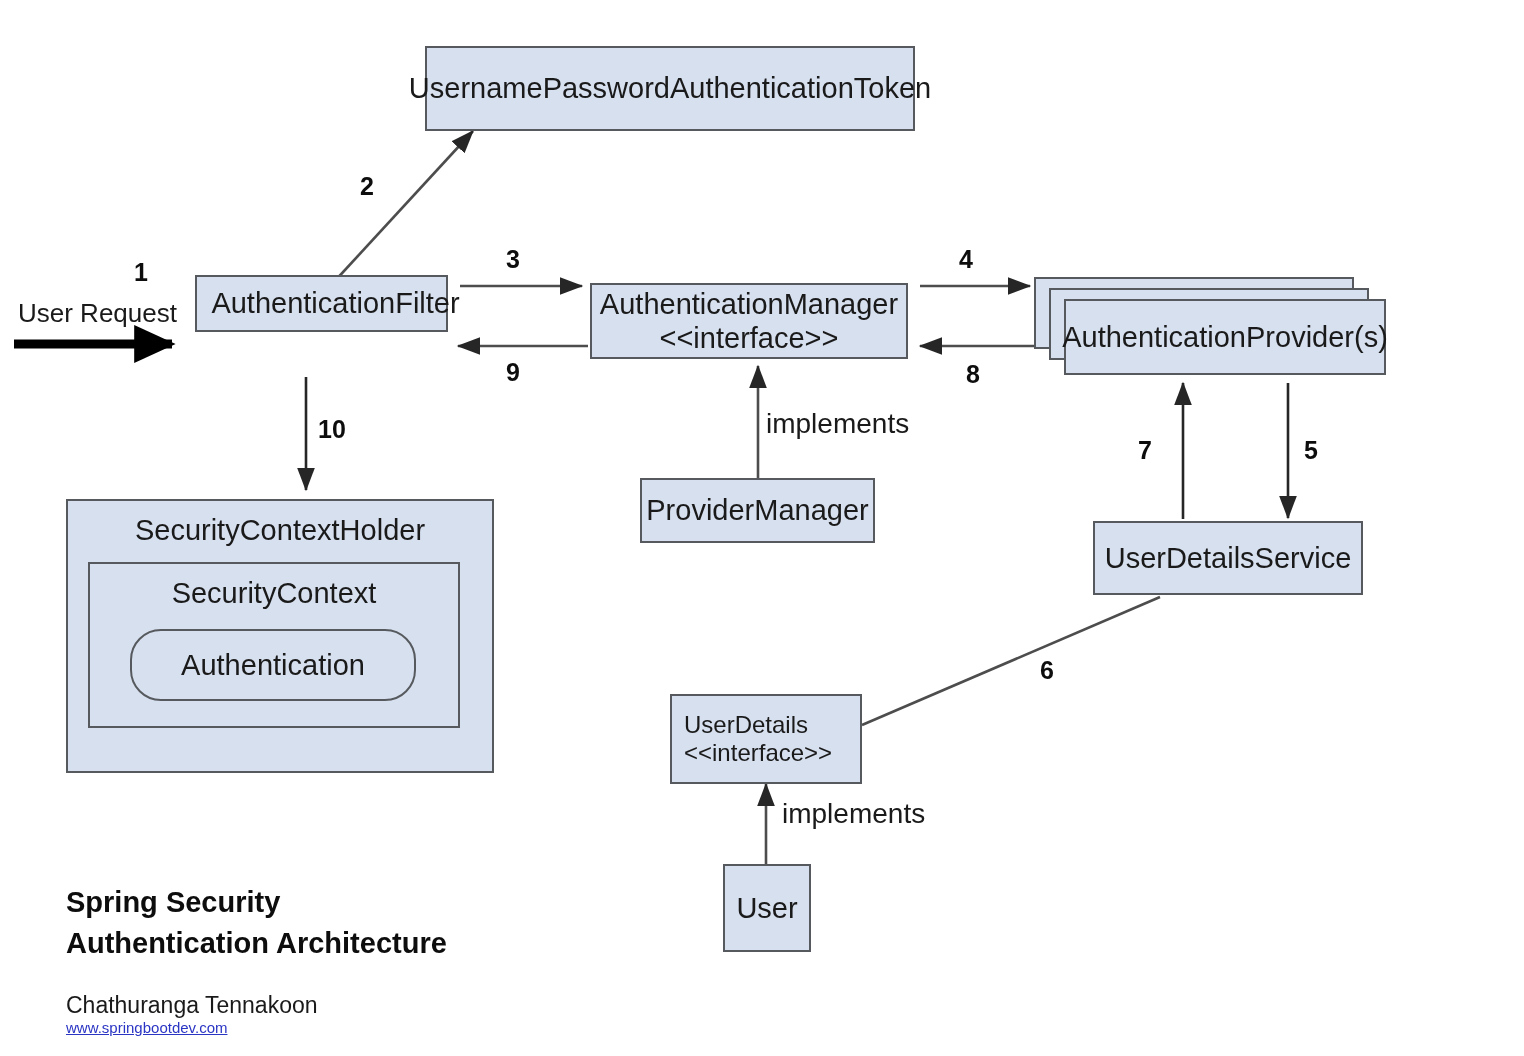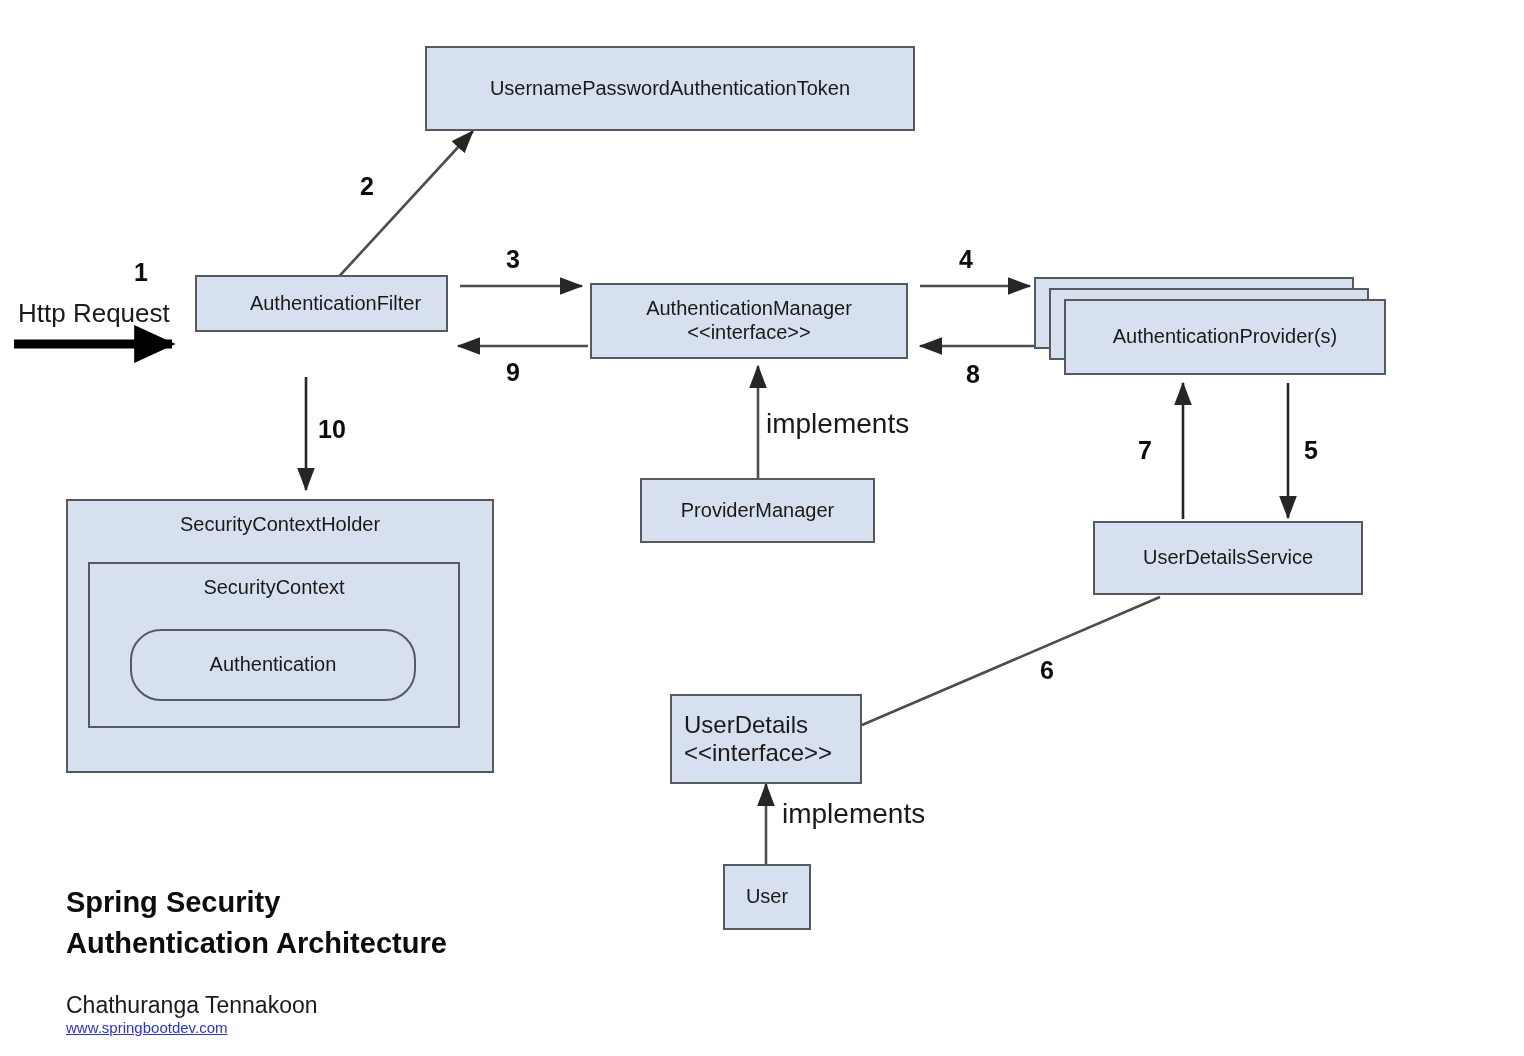--- a/index.html
+++ b/index.html
@@ -29,21 +29,21 @@
   }
   .node {
     position: absolute;
     box-sizing: border-box;
     background: #d7e0ef;
     border: 2px solid #565a5e;
     display: flex;
     align-items: center;
     justify-content: center;
     text-align: center;
-    font-size: 20px;
+    font-size: 29px;
     line-height: 1.18;
     color: #1a1a1a;
     white-space: pre-line;
     z-index: 3;
   }
   .node.left-align {
     justify-content: flex-start;
     text-align: left;
     padding-left: 12px;
   }
@@ -191,23 +191,23 @@
     <span>SecurityContextHolder</span>
   </div>
   <div class="node top-align" style="left:88px; top:562px; width:372px; height:166px; z-index:4;">
     <span>SecurityContext</span>
   </div>
   <div class="node" style="left:130px; top:629px; width:286px; height:72px; z-index:5;border-radius:31px;">Authentication</div>
 
   <div class="node left-align" style="left:670px; top:694px; width:192px; height:90px; font-size:24px;">UserDetails
 &lt;&lt;interface&gt;&gt;</div>
 
-  <div class="node" style="left:723px; top:864px; width:88px; height:66px;">User</div>
-
-  <div class="flow-label" style="left:18px; top:298px;">Http Request</div>
+  <div class="node" style="left:723px; top:864px; width:88px; height:88px;">User</div>
+
+  <div class="flow-label" style="left:18px; top:298px;">User Request</div>
 
   <div class="edge-label" style="left:766px; top:408px;">implements</div>
 
   <div class="edge-label" style="left:782px; top:798px;">implements</div>
 
   <div class="num" style="left:134px; top:258px;">1</div>
 
   <div class="num" style="left:360px; top:172px;">2</div>
 
   <div class="num" style="left:506px; top:245px;">3</div>

